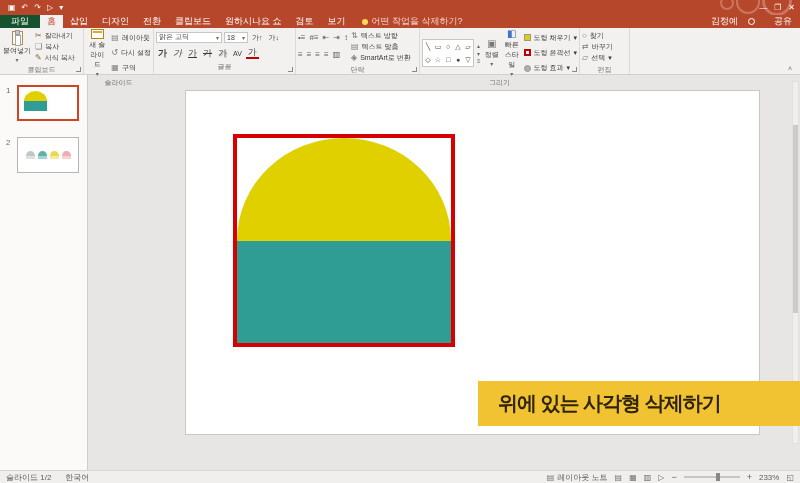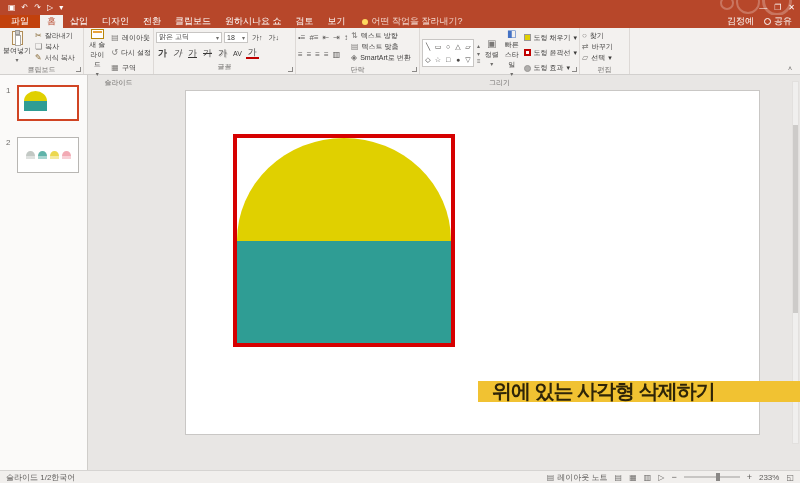--- a/index.html
+++ b/index.html
@@ -14,21 +14,21 @@
   .win-title{position:absolute;left:0;right:0;text-align:center;font-size:9px;color:#fff;}
   .tb-right{margin-left:auto;display:flex;align-items:center;gap:7px;margin-right:5px;font-size:8px;z-index:3;}
   .ornament{position:absolute;right:0;top:0;width:90px;height:15px;overflow:hidden;}
   .orn-c{position:absolute;border:2px solid rgba(255,255,255,.25);border-radius:50%;}
   .orn-c.c1{right:40px;top:-10px;width:24px;height:24px;}
   .orn-c.c2{right:8px;top:-14px;width:30px;height:30px;border-width:3px;}
   .orn-c.c3{right:66px;top:-4px;width:14px;height:14px;}
 
   
   .tabrow{position:absolute;top:15px;left:0;right:0;height:13px;background:#b7472a;display:flex;align-items:stretch;color:#fff;font-size:9px;z-index:4;}
-  .tab-file{background:#c2410c;padding:0 11px;display:flex;align-items:center;}
+  .tab-file{background:#14532d;padding:0 11px;display:flex;align-items:center;}
   .tab{padding:0 7px;display:flex;align-items:center;white-space:nowrap;}
   .tab.selected{background:#f3f1ef;color:#b7472a;}
   .tellme{display:flex;align-items:center;gap:4px;padding:0 9px;color:#f2d5cb;white-space:nowrap;}
   .bulb-icon{width:6px;height:6px;border-radius:50%;background:#ffd95e;display:inline-block;}
   .tabrow-right{margin-left:auto;display:flex;align-items:center;gap:10px;margin-right:8px;}
   .share-icon{width:7px;height:7px;border-radius:50%;border:1px solid #fff;display:inline-block;}
 
   
   .ribbon{position:absolute;top:28px;left:0;right:0;height:47px;background:#f3f1ef;border-bottom:1px solid #d2d0ce;display:flex;color:#3b3a39;z-index:3;}
   .rgroup{position:relative;display:flex;flex-direction:column;border-right:1px solid #ddd9d6;padding:1px 2px 0 2px;flex:0 0 auto;}
@@ -81,30 +81,30 @@
   .mini-row{position:absolute;left:0;right:0;top:38%;display:flex;justify-content:center;gap:3px;}
   .mm{width:9px;display:flex;flex-direction:column;}
   .mm-dome{height:5px;border-radius:50% 50% 0 0 / 100% 100% 0 0;}
   .mm-base{height:3px;opacity:.55;}
 
   .canvas{position:absolute;left:88px;top:0;right:0;bottom:0;}
   .slide{position:absolute;left:97px;top:15px;width:575px;height:345px;background:#fff;border:1px solid #c9c7c5;}
   .shape-box{position:absolute;left:47px;top:43px;width:222px;height:213px;border:4px solid #d60000;background:#fff;}
   .dome{position:absolute;left:0;top:0;width:100%;height:50%;border-radius:50% 50% 0 0 / 100% 100% 0 0;}
   .teal-rect{position:absolute;left:0;bottom:0;width:100%;height:50%;}
-  .banner{position:absolute;left:390px;right:0;top:306px;height:21px;display:flex;align-items:center;padding-left:14px;z-index:6;}
+  .banner{position:absolute;left:390px;right:0;top:306px;height:45px;display:flex;align-items:center;padding-left:20px;z-index:6;}
   .banner-text{font-size:20px;font-weight:bold;color:#2e2408;letter-spacing:-1px;white-space:nowrap;}
   .copyright{position:absolute;right:34px;top:378px;font-size:10px;color:#918f8d;}
   .vscroll{position:absolute;right:1px;top:6px;bottom:26px;width:7px;}
   .vtrack{position:absolute;inset:0;background:#f0efee;border:1px solid #e2e0de;}
   .vthumb{position:absolute;left:1px;right:1px;top:12%;height:52%;background:#cdcbc9;}
 
   
   .statusbar{position:absolute;left:0;right:0;bottom:0;height:13px;background:#f1efed;border-top:1px solid #d6d4d2;display:flex;align-items:center;justify-content:space-between;font-size:8px;color:#5f5d5b;padding:0 6px;z-index:5;}
-  .sb-left{display:flex;align-items:center;gap:0;}
+  .sb-left{display:flex;align-items:center;gap:14px;}
   .sb-right{display:flex;align-items:center;gap:7px;}
   .sb-notes{display:flex;align-items:center;gap:3px;}
   .vicon{font-size:8px;color:#6e6c6a;cursor:default;}
   .zbtn{font-size:9px;cursor:default;}
   .zslider{position:relative;width:56px;height:2px;background:#c8c6c4;display:inline-block;}
   .zthumb{position:absolute;left:58%;top:-3px;width:4px;height:8px;background:#8a8886;}
 </style>
 </head>
 <body>
 
@@ -135,25 +135,25 @@
     <div class="tab selected">홈</div>
     <div class="tab">삽입</div>
     <div class="tab">디자인</div>
     <div class="tab">전환</div>
     <div class="tab">클립보드</div>
     <div class="tab">원하시나요 쇼</div>
     <div class="tab">검토</div>
     <div class="tab">보기</div>
     <div class="tellme">
       <span class="bulb-icon"></span>
-      <span>어떤 작업을 잘라내기?</span>
+      <span>어떤 작업을 삭제하기?</span>
     </div>
     <div class="tabrow-right">
       <span>김정예</span>
-      <span style="display:flex;align-items:center;gap:3px;">
+      <span style="display:flex;align-items:center;gap:19px;">
         <span class="share-icon"></span>
         <span>공유</span>
       </span>
     </div>
   </div>
 
   <div class="ribbon">
 
     <div class="rgroup" style="width:84px">
       <div class="rg-body">

